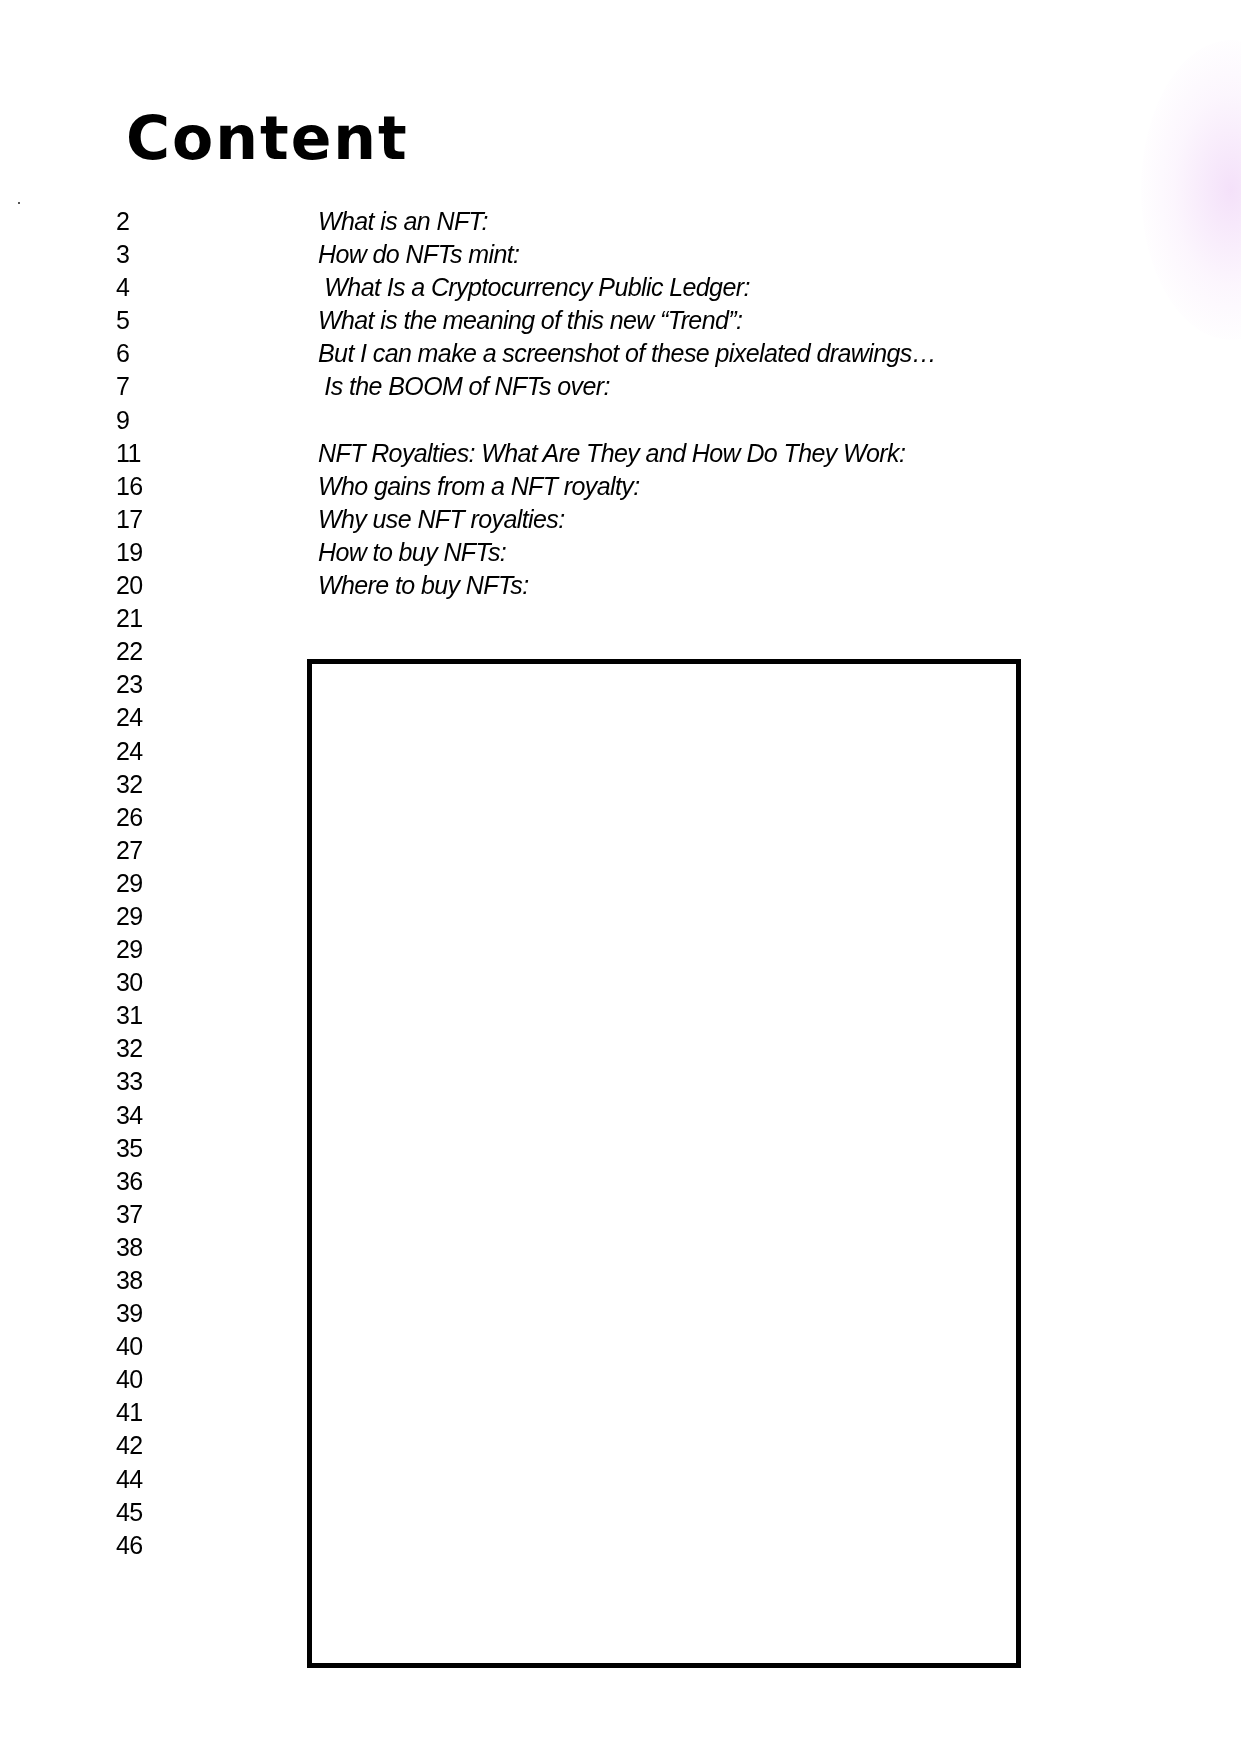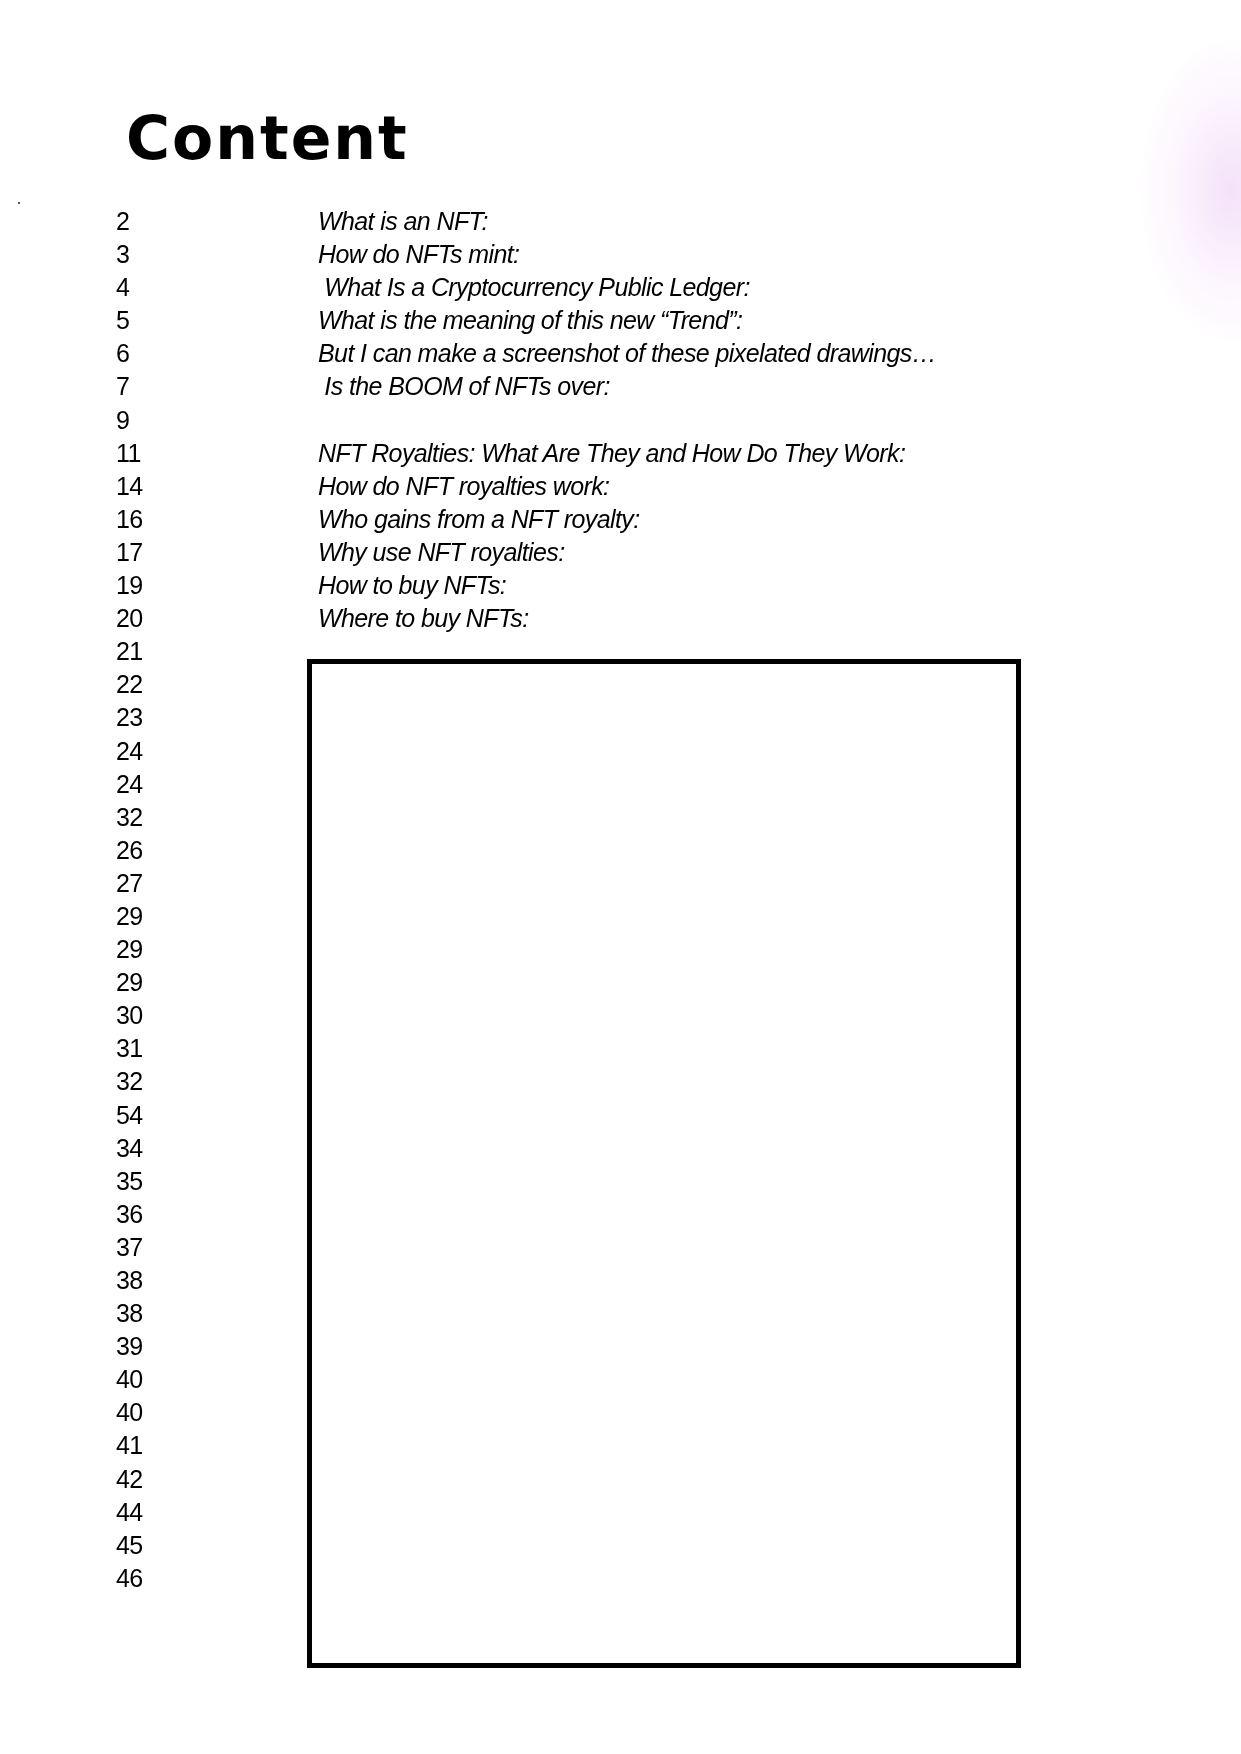--- a/index.html
+++ b/index.html
@@ -89,40 +89,39 @@
 
 <div class="toc" id="toc">
     <div class="toc-row"><span class="toc-page">2</span><span class="toc-title">What is an NFT:</span></div>
     <div class="toc-row"><span class="toc-page">3</span><span class="toc-title">How do NFTs mint:</span></div>
     <div class="toc-row"><span class="toc-page">4</span><span class="toc-title"> What Is a Cryptocurrency Public Ledger:</span></div>
     <div class="toc-row"><span class="toc-page">5</span><span class="toc-title">What is the meaning of this new “Trend”:</span></div>
     <div class="toc-row"><span class="toc-page">6</span><span class="toc-title">But I can make a screenshot of these pixelated drawings…</span></div>
     <div class="toc-row"><span class="toc-page">7</span><span class="toc-title"> Is the BOOM of NFTs over:</span></div>
     <div class="toc-row"><span class="toc-page">9</span></div>
     <div class="toc-row"><span class="toc-page">11</span><span class="toc-title">NFT Royalties: What Are They and How Do They Work:</span></div>
-    <div class="toc-row"><span class="toc-page">14</span><span class="toc-title">How do NFT royalties work:</span></div>
     <div class="toc-row"><span class="toc-page">16</span><span class="toc-title">Who gains from a NFT royalty:</span></div>
     <div class="toc-row"><span class="toc-page">17</span><span class="toc-title">Why use NFT royalties:</span></div>
     <div class="toc-row"><span class="toc-page">19</span><span class="toc-title">How to buy NFTs:</span></div>
     <div class="toc-row"><span class="toc-page">20</span><span class="toc-title">Where to buy NFTs:</span></div>
     <div class="toc-row"><span class="toc-page">21</span><span class="toc-title"></span></div>
     <div class="toc-row"><span class="toc-page">22</span><span class="toc-title"></span></div>
     <div class="toc-row"><span class="toc-page">23</span><span class="toc-title"></span></div>
     <div class="toc-row"><span class="toc-page">24</span><span class="toc-title"></span></div>
     <div class="toc-row"><span class="toc-page">24</span><span class="toc-title"></span></div>
     <div class="toc-row"><span class="toc-page">32</span><span class="toc-title"></span></div>
     <div class="toc-row"><span class="toc-page">26</span><span class="toc-title"></span></div>
     <div class="toc-row"><span class="toc-page">27</span><span class="toc-title"></span></div>
     <div class="toc-row"><span class="toc-page">29</span><span class="toc-title"></span></div>
     <div class="toc-row"><span class="toc-page">29</span><span class="toc-title"></span></div>
     <div class="toc-row"><span class="toc-page">29</span><span class="toc-title"></span></div>
     <div class="toc-row"><span class="toc-page">30</span><span class="toc-title"></span></div>
     <div class="toc-row"><span class="toc-page">31</span><span class="toc-title"></span></div>
     <div class="toc-row"><span class="toc-page">32</span><span class="toc-title"></span></div>
-    <div class="toc-row"><span class="toc-page">54</span><span class="toc-title"></span></div>
+    <div class="toc-row"><span class="toc-page">33</span><span class="toc-title"></span></div>
     <div class="toc-row"><span class="toc-page">34</span><span class="toc-title"></span></div>
     <div class="toc-row"><span class="toc-page">35</span><span class="toc-title"></span></div>
     <div class="toc-row"><span class="toc-page">36</span><span class="toc-title"></span></div>
     <div class="toc-row"><span class="toc-page">37</span><span class="toc-title"></span></div>
     <div class="toc-row"><span class="toc-page">38</span><span class="toc-title"></span></div>
     <div class="toc-row"><span class="toc-page">38</span><span class="toc-title"></span></div>
     <div class="toc-row"><span class="toc-page">39</span><span class="toc-title"></span></div>
     <div class="toc-row"><span class="toc-page">40</span><span class="toc-title"></span></div>
     <div class="toc-row"><span class="toc-page">40</span><span class="toc-title"></span></div>
     <div class="toc-row"><span class="toc-page">41</span><span class="toc-title"></span></div>

